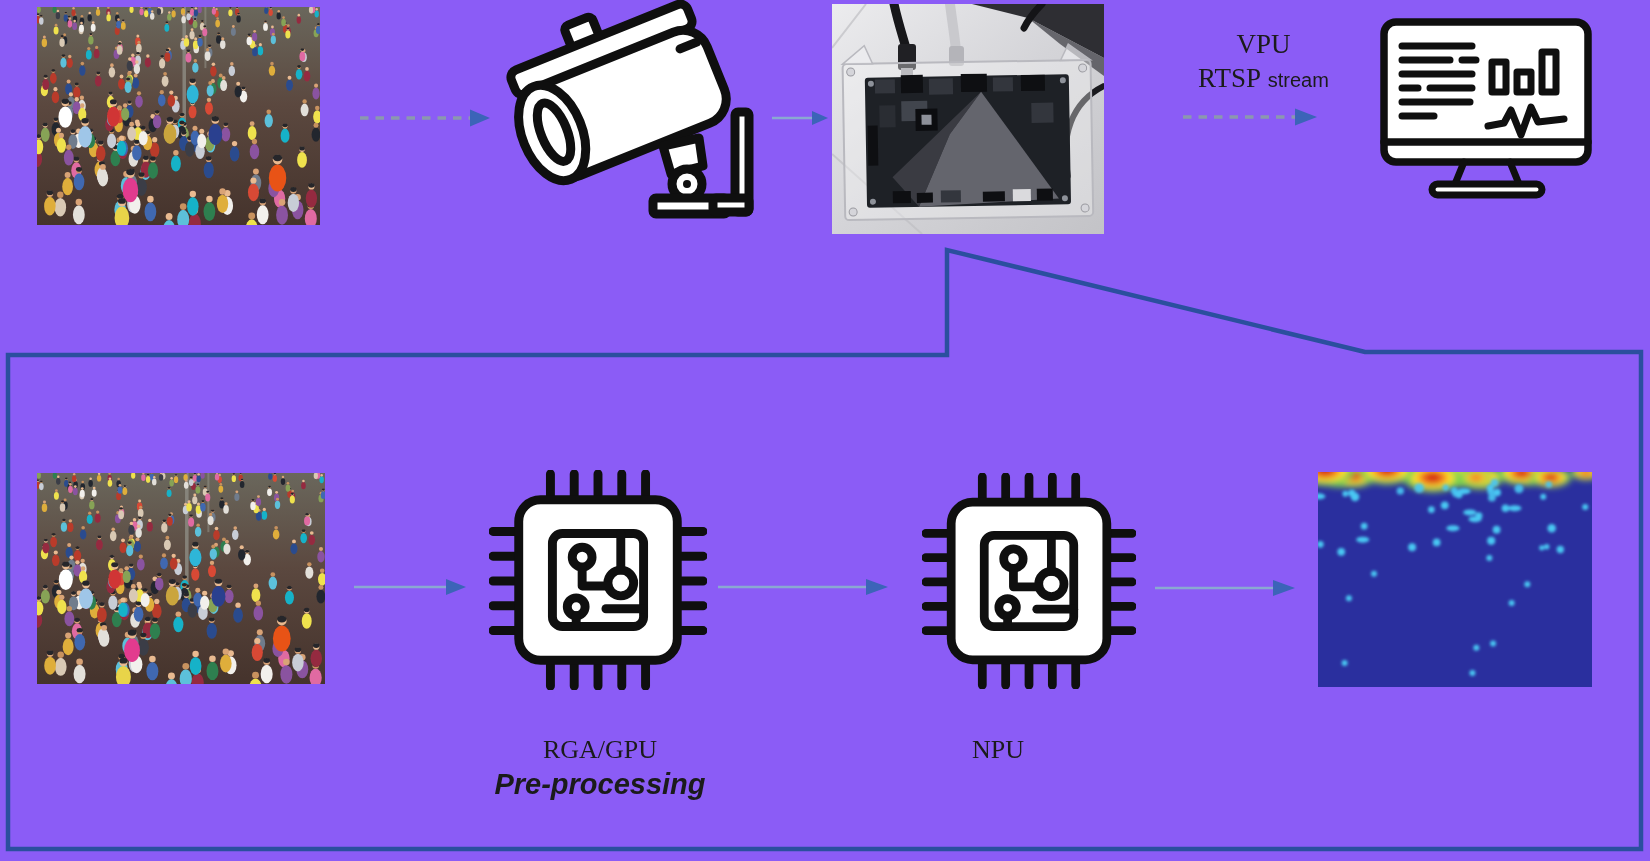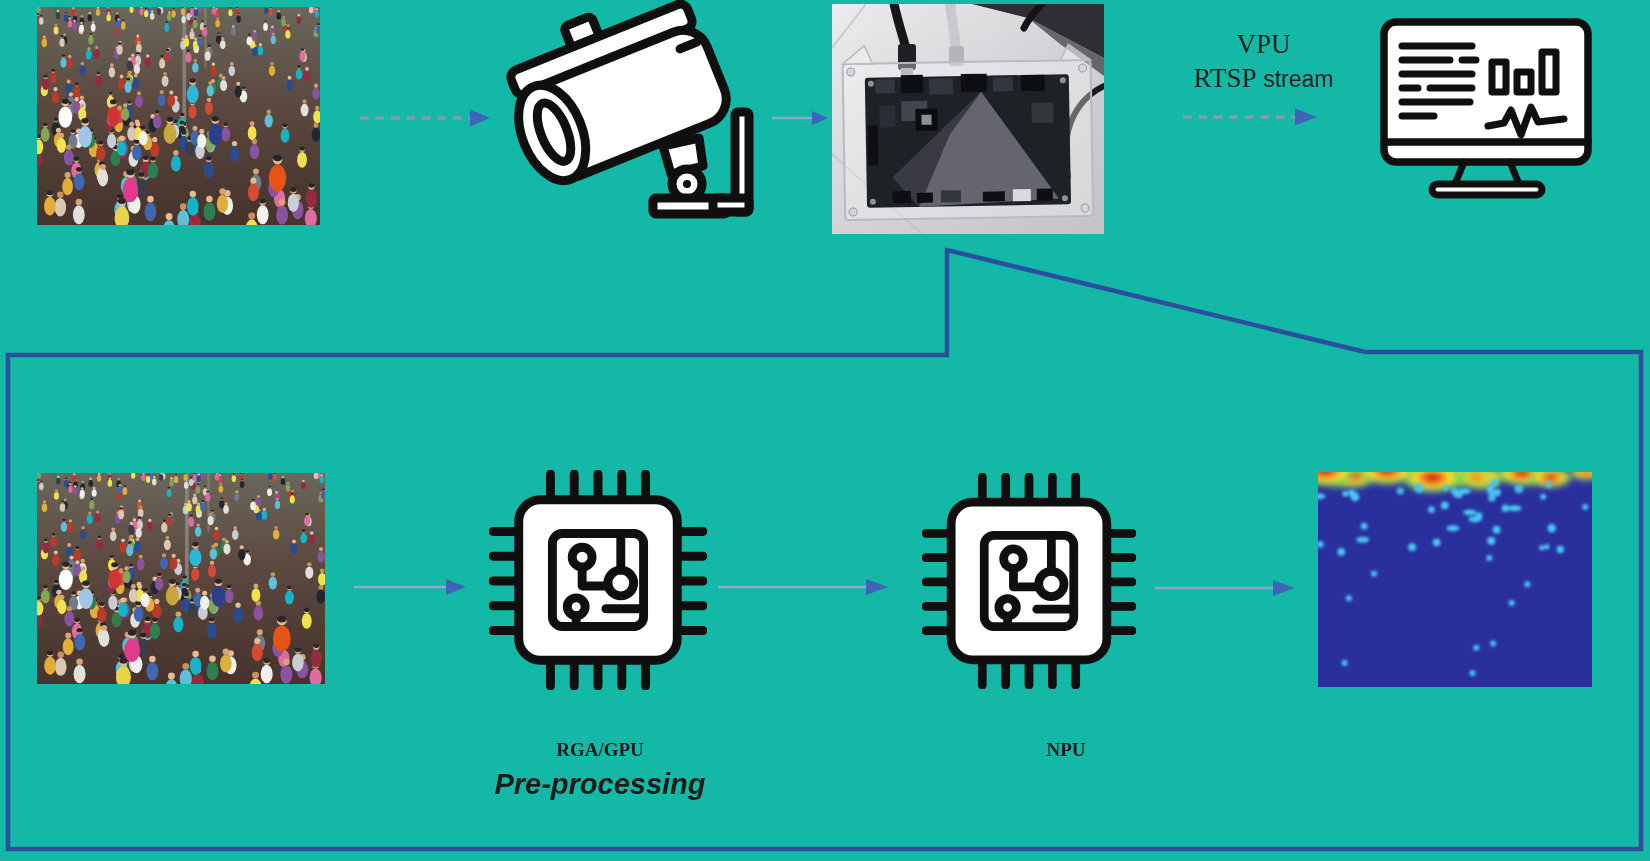--- a/index.html
+++ b/index.html
@@ -1,38 +1,38 @@
 <!DOCTYPE html>
 <html style="--text: #1b1b1b; --icon-stroke: #0f0f0f; --callout-border: #2b4f9e; --arrow-line: #8aa9d1; --arrow-head: #3c64b8; --dash: #8b98af; --heatmap-bg: #2a2f9e; --heatmap-cool: #48c7f3; --crowd-floor-top: #6a675c; --crowd-floor-mid: #5b483f; --crowd-floor-bottom: #45332c; --crowd-hair: #26262a;"><head>
 <meta charset="utf-8">
 <style>
   html,body{margin:0;padding:0;background:#ffffff;}
-  .stage{position:relative;width:1650px;height:861px;background:#14b8a6;overflow:hidden;
+  .stage{position:relative;width:1650px;height:861px;background:#8b5cf6;overflow:hidden;
          font-family:"Liberation Sans",sans-serif;color:var(--text,#1c1c1c);}
   .abs{position:absolute;display:block;}
   .imgbox{position:absolute;overflow:hidden;}
   .imgbox svg{display:block;width:100%;height:100%;}
 
   
   .ink{fill:none;stroke:var(--icon-stroke,#101010);stroke-linecap:round;stroke-linejoin:round;}
   .ink-body{fill:#ffffff;stroke:var(--icon-stroke,#101010);stroke-linecap:round;stroke-linejoin:round;}
   .ink-dot{fill:var(--icon-stroke,#101010);stroke:none;}
 
   
   .aline{stroke:var(--arrow-line,#8aa9d1);}
   .ahead{fill:var(--arrow-head,#3c64b8);}
   .dline{stroke:var(--dash,#8b98af);}
 
   .callout-path{fill:none;stroke:var(--callout-border,#2b4f9e);stroke-width:4.5;stroke-linejoin:miter;}
 
   
   .centered{text-align:center;}
   .serif-line{font-family:"Liberation Serif","DejaVu Serif",serif;font-size:27px;line-height:34px;color:#1b1b1b;}
-  .sans-word{font-family:"Liberation Sans",sans-serif;font-size:23px;color:#1b1b1b;}
-  .stage-label .serif-line{font-size:19px;line-height:32px;font-weight:bold;}
+  .sans-word{font-family:"Liberation Sans",sans-serif;font-size:20px;color:#1b1b1b;}
+  .stage-label .serif-line{font-size:26px;line-height:32px;}
   .stage-label .sans-line{font-family:"Liberation Sans",sans-serif;font-size:29px;line-height:36px;font-weight:600;color:#1b1b1b;font-style:italic;}
 </style>
 </head>
 <body>
 
 <svg width="0" height="0" style="position:absolute" aria-hidden="true">
   <symbol id="chip-sym" viewBox="0 0 220 222">
     <g class="ink" stroke-width="9">
       <path d="M62 4 V26 M86 4 V26 M110 4 V26 M134 4 V26 M158 4 V26"></path>
       <path d="M62 196 V218 M86 196 V218 M110 196 V218 M134 196 V218 M158 196 V218"></path>
@@ -1472,21 +1472,21 @@
 
   <svg class="abs" style="left:716px;top:576px" width="174" height="22" viewBox="0 0 174 22">
     <line class="aline" x1="2" y1="11" x2="150" y2="11" stroke-width="2.5"></line>
     <polygon class="ahead" points="150,3 172,11 150,19"></polygon>
   </svg>
 
   <svg class="abs" style="left:922px;top:472px" width="214" height="218" viewBox="0 0 220 222">
     <use href="#chip-sym"></use>
   </svg>
 
-  <div class="abs centered stage-label" style="left:916px;top:734px;width:300px">
+  <div class="abs centered stage-label" style="left:848px;top:734px;width:300px">
     <div class="serif-line">NPU</div>
   </div>
 
   <svg class="abs" style="left:1153px;top:577px" width="144" height="22" viewBox="0 0 144 22">
     <line class="aline" x1="2" y1="11" x2="120" y2="11" stroke-width="2.5"></line>
     <polygon class="ahead" points="120,3 142,11 120,19"></polygon>
   </svg>
 
   <div class="imgbox" style="left:1318px;top:472px;width:274px;height:215px">
     <svg id="heatmap-svg" viewBox="0 0 274 215" preserveAspectRatio="none">

